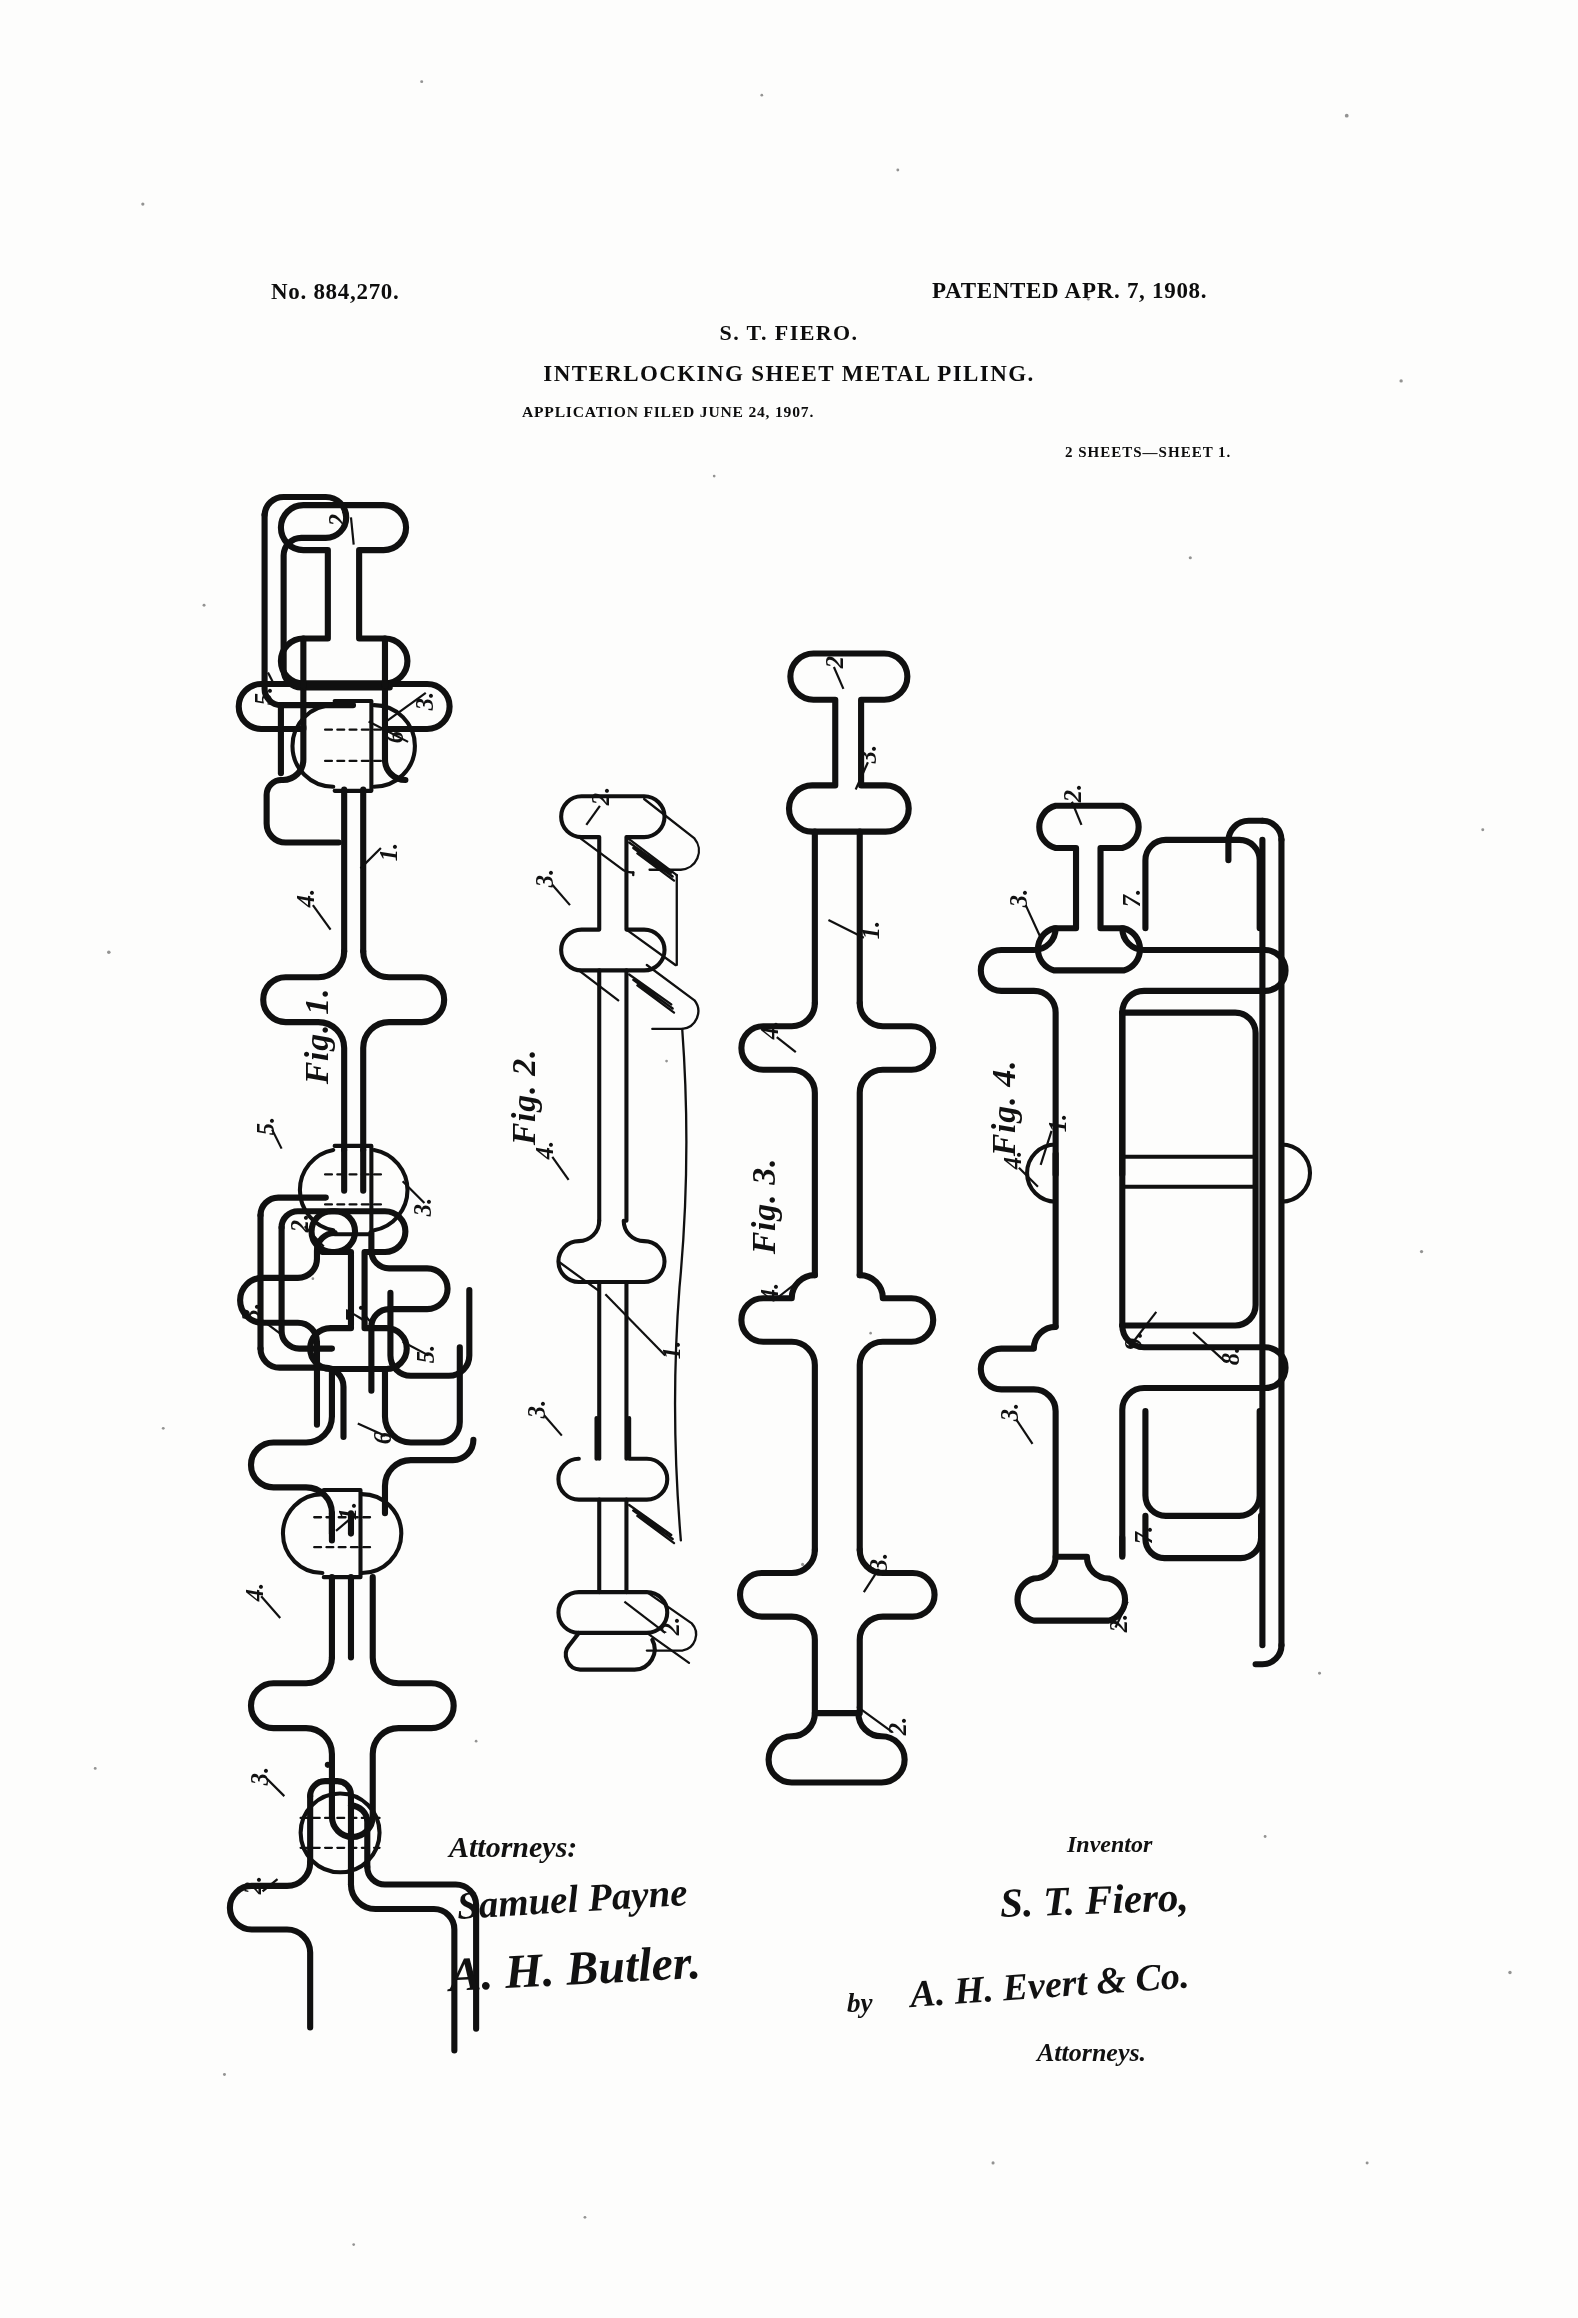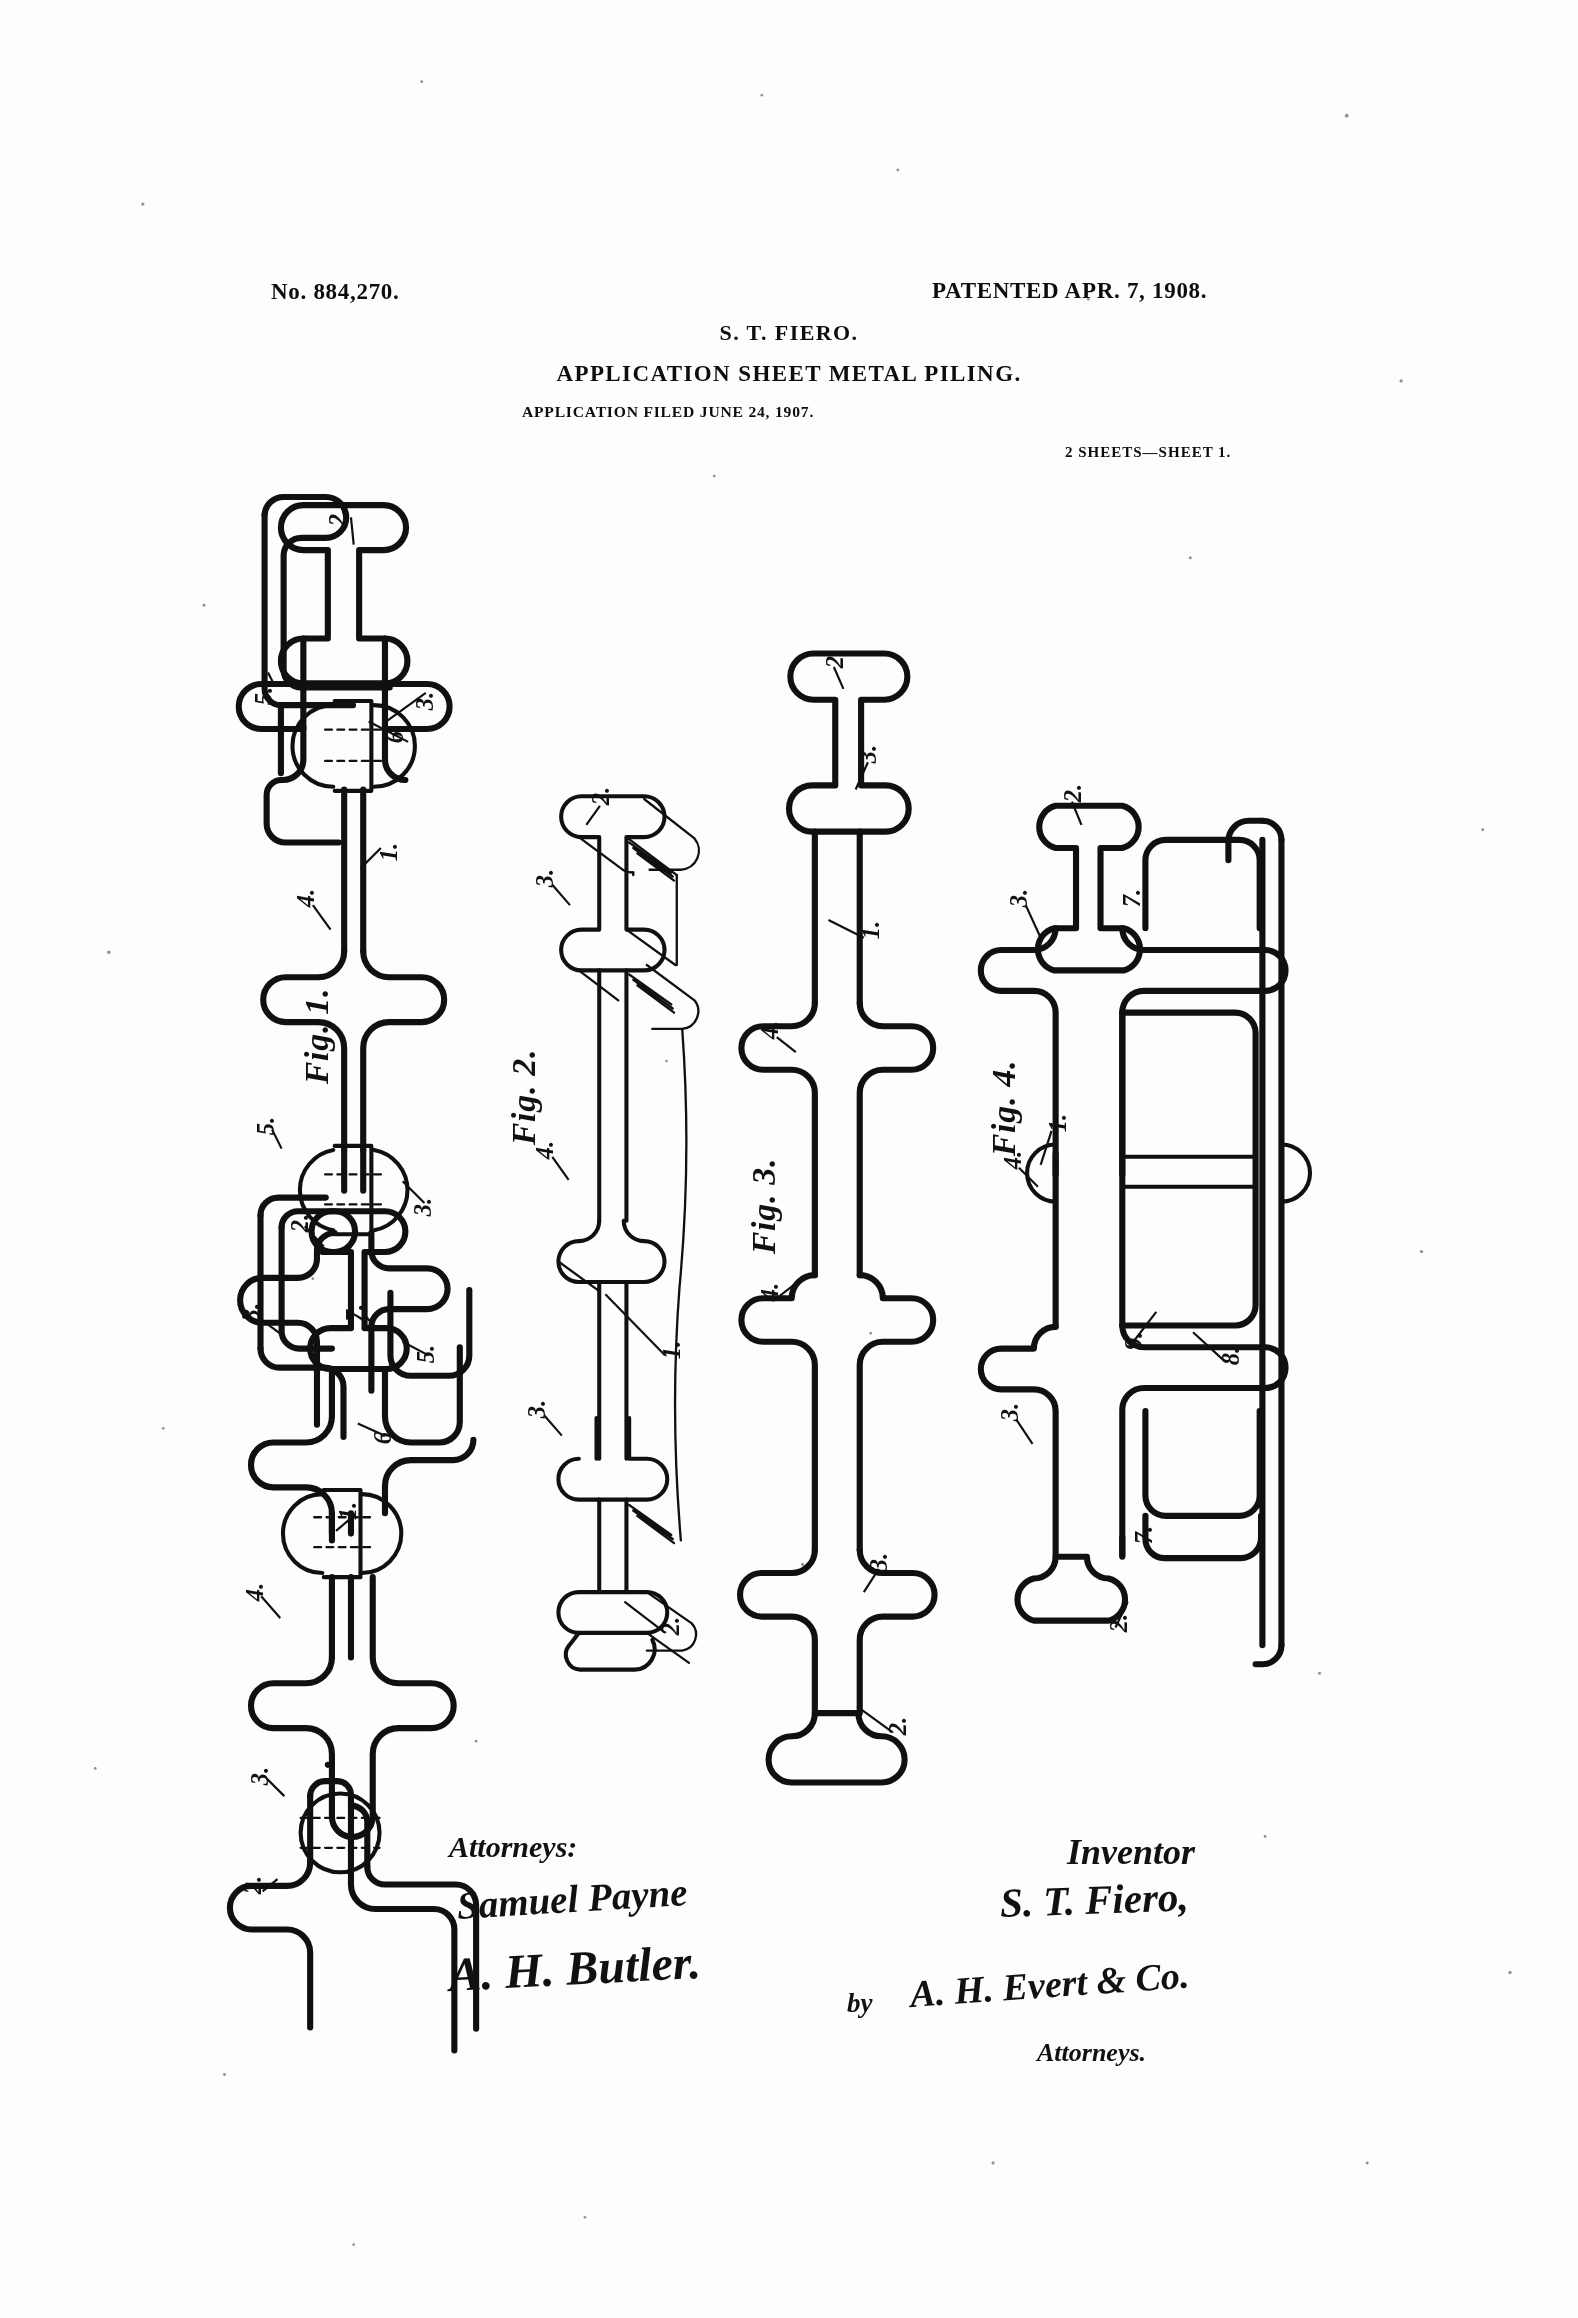--- a/index.html
+++ b/index.html
@@ -105,21 +105,21 @@
   }
 </style>
 </head>
 <body>
 
 <div class="page">
 
   <div class="hdr-patno">No. 884,270.</div>
   <div class="hdr-patdate">PATENTED APR. 7, 1908.</div>
   <div class="hdr-inventor">S. T. FIERO.</div>
-  <div class="hdr-title">APPLICATION SHEET METAL PILING.</div>
+  <div class="hdr-title">INTERLOCKING SHEET METAL PILING.</div>
   <div class="hdr-appl">APPLICATION FILED JUNE 24, 1907.</div>
   <div class="hdr-sheets">2 SHEETS—SHEET 1.</div>
 
   <svg id="drawing" viewBox="0 0 2320 3408">
 
     <g>
 
       <path class="ink ink-h" d="M472,780 a34,34 0 0 1 0,68 L470,848 a36,36 0 0 0 -34,36 L436,1020 a38,38 0 0 0 36,38 l86,0 a36,36 0 0 1 0,72 l-88,0 a38,38 0 0 0 -36,38 l0,170 a38,38 0 0 1 -38,38" transform="rotate(-90 520 1000) translate(0,0)" style="display:none"></path>
 
       <path class="ink ink-h" d="M446,808 a32,32 0 0 1 0,-66 h118 a33,33 0 0 1 0,66 h-36 v130 h38 a33,33 0 0 1 0,66 h-120 a33,33 0 0 1 0,-66 h36 v-130 z"></path>
@@ -395,21 +395,21 @@
       <div class="figlbl" style="left: 716px; top: 1187px;">Fig. 3.</div>
       <div class="figlbl" style="left: 956px; top: 1089px;">Fig. 4.</div>
     </div>
 
   <div class="sig-label" style="left:449px;top:1830px;">Attorneys:</div>
 
   <div class="sig-script" style="left:457px;top:1883px;font-size:39px;transform:rotate(-3.5deg);">Samuel Payne</div>
 
   <div class="sig-script" style="left:449px;top:1947px;font-size:48px;transform:rotate(-3deg);">A. H. Butler.</div>
 
-  <div class="sig-label" style="left:1067px;top:1831px;font-size:36px;">Inventor</div>
+  <div class="sig-label" style="left:1067px;top:1831px;font-size:24px;">Inventor</div>
 
   <div class="sig-script" style="left:1000px;top:1879px;font-size:41px;transform:rotate(-2deg);">S. T. Fiero,</div>
 
   <div class="sig-by" style="left:847px;top:1988px;">by</div>
 
   <div class="sig-script" style="left:910px;top:1972px;font-size:38px;transform:rotate(-4deg);">A. H. Evert &amp; Co.</div>
 
   <div class="sig-script" style="left:1037px;top:2038px;font-size:26px;">Attorneys.</div>
 
   <svg class="speckle" viewBox="0 0 2320 3408">

